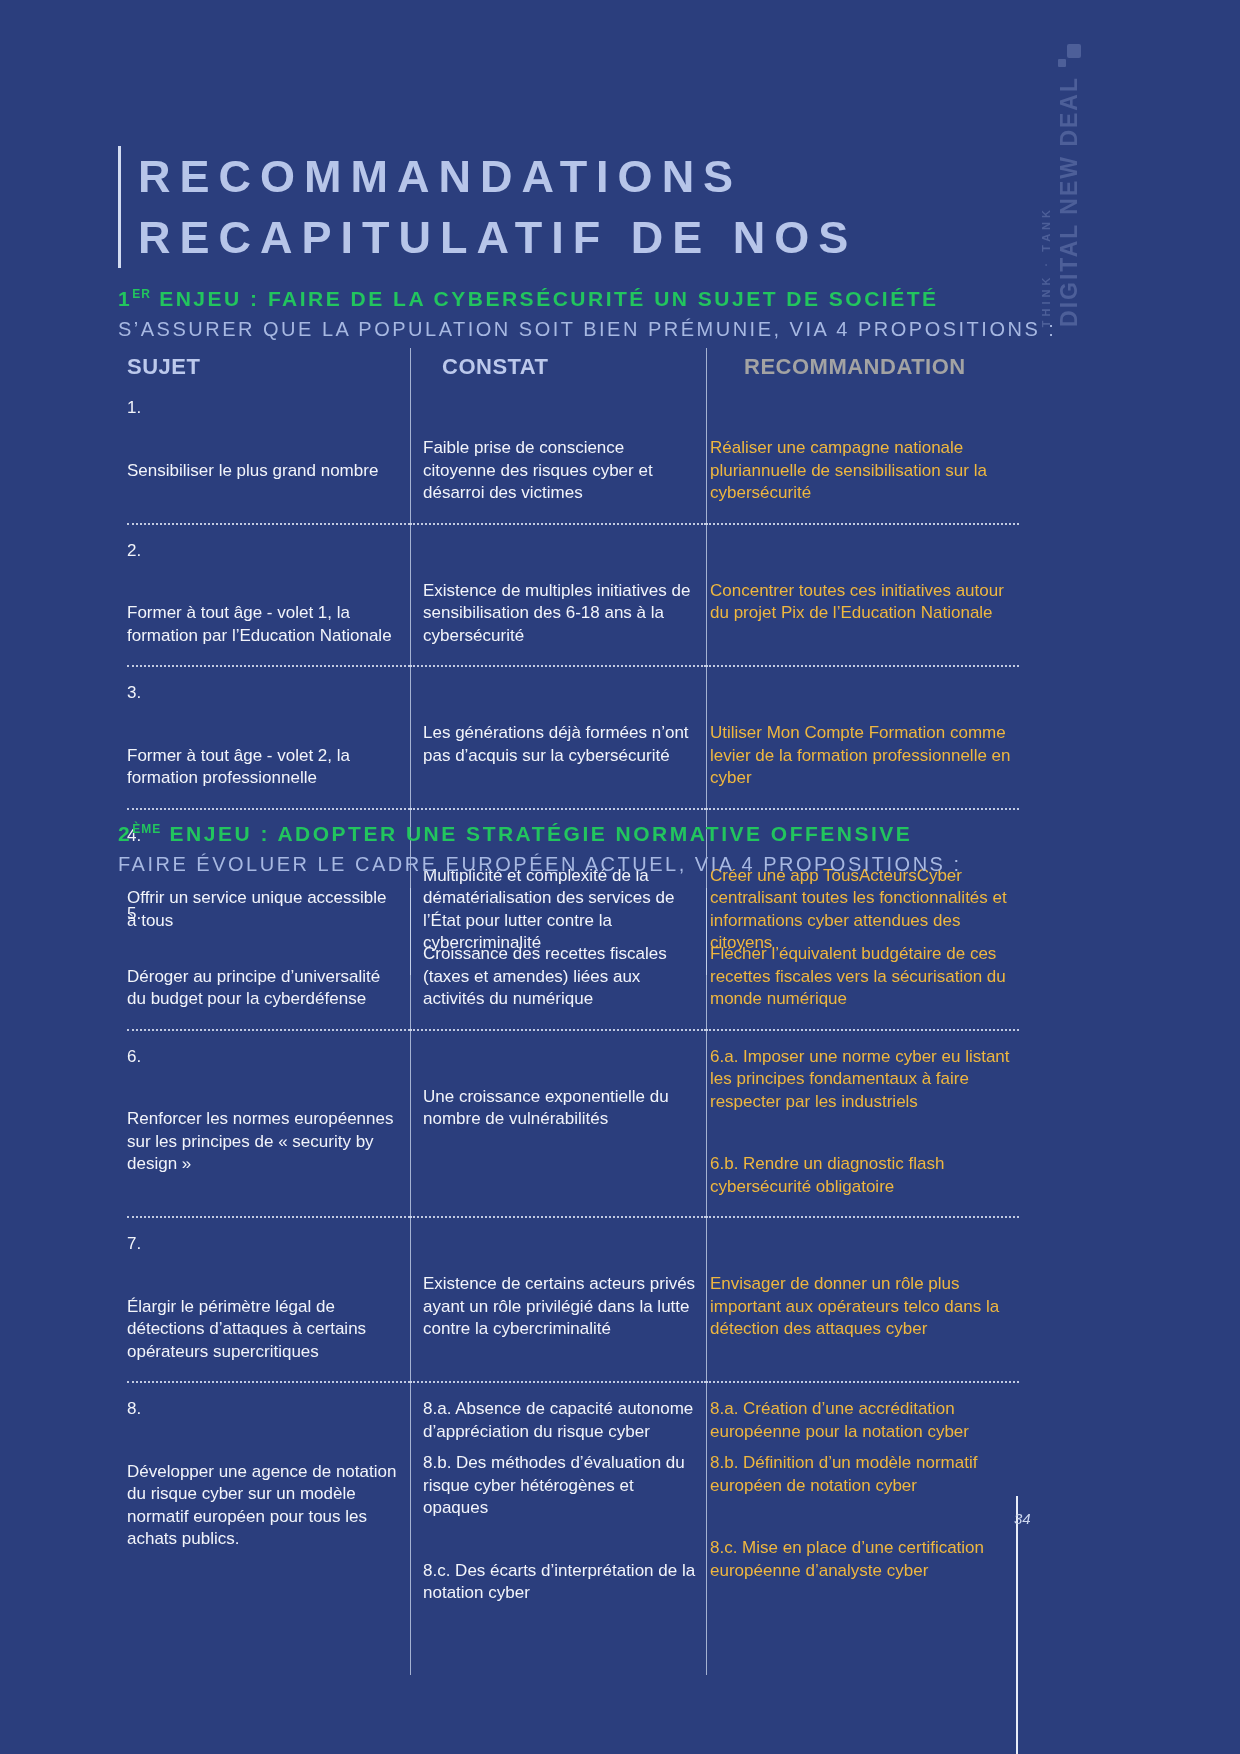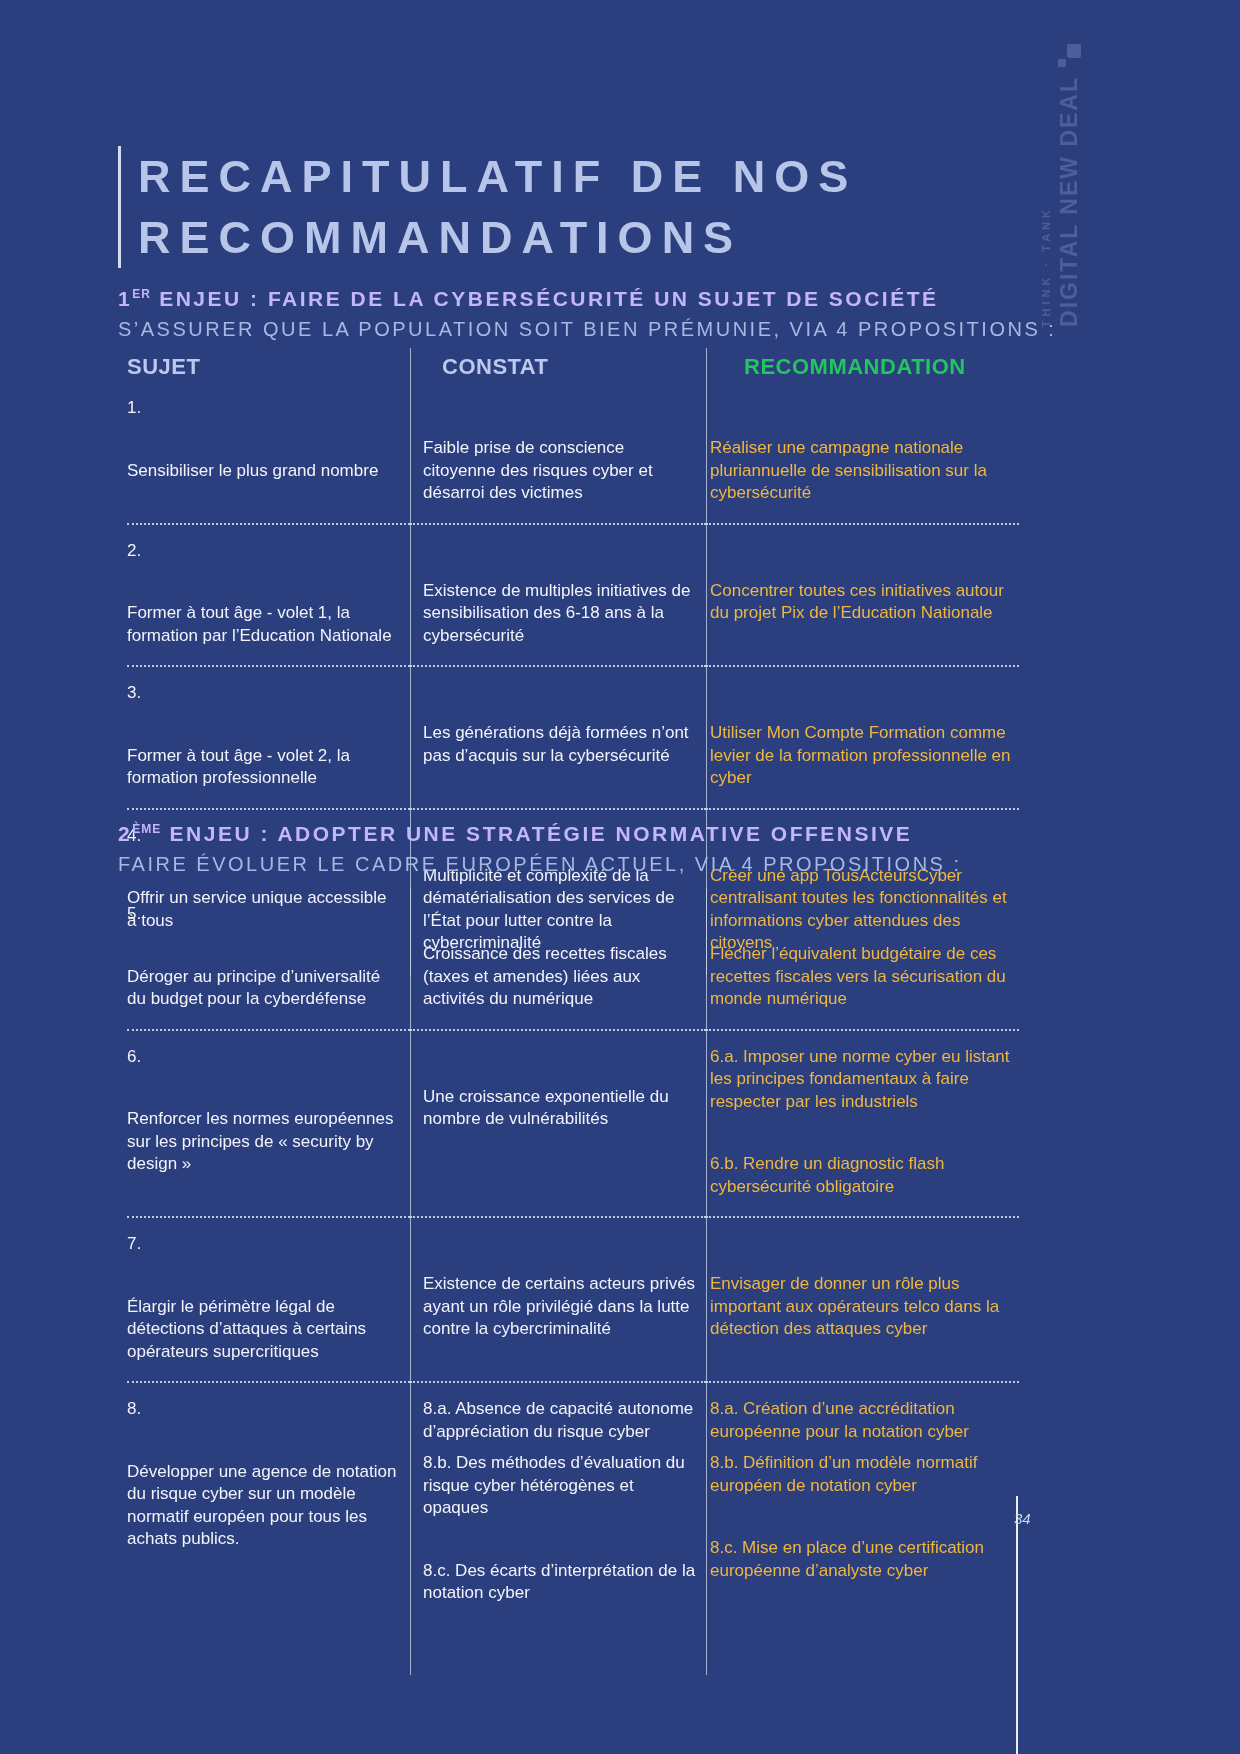--- a/index.html
+++ b/index.html
@@ -29,21 +29,21 @@
   .title-line {
     font-size:45px; font-weight:bold; letter-spacing:9px;
     color:#b7c5e9; line-height:61px; white-space:nowrap;
   }
 
   
   .section-head { position:absolute; left:118px; width:960px; }
   .section-head.s1 { top:281px; }
   .section-head.s2 { top:816px; }
   .enjeu {
-    margin:0; font-size:21px; font-weight:bold; color:#c4b5fd;
+    margin:0; font-size:21px; font-weight:bold; color:#22c55e;
     letter-spacing:2.5px; line-height:26px;
   }
   .enjeu sup { font-size:12px; letter-spacing:1px; }
   .enjeu-sub {
     margin:5px 0 0; font-size:20px; font-weight:normal; color:#a7b8e2;
     letter-spacing:2.5px; line-height:24px;
   }
 
   
   .rec-table { position:absolute; left:127px; width:892px; }
@@ -55,21 +55,21 @@
 
   .trow { display:grid; grid-template-columns:283px 296px 313px; }
   .cell { padding:15px 10px 18px 0; border-bottom:2px dotted rgba(232,238,250,.8); }
   .cell.c2 { padding-left:13px; padding-right:8px; }
   .cell.c3 { padding-left:4px; padding-right:0; }
   .trow.last .cell { border-bottom:none; }
 
   .hrow { display:grid; grid-template-columns:283px 296px 313px;gap:19px; }
   .hcell { padding:6px 0 2px; font-size:22px; font-weight:bold; letter-spacing:.5px; color:#bcc9ec; }
   .hcell.c2 { padding-left:13px; }
-  .hcell.c3 { color:#22c55e; }
+  .hcell.c3 { color:#a3a3a3; }
 
   .cell p { margin:0 0 9px; font-size:17px; line-height:22.5px; color:#f2f4fa; }
   .cell p:last-child { margin-bottom:0;margin-top:40px; }
   .cell p.num { margin-bottom:3px; }
   .cell.c3 p { color:#efb73f; }
 
   
   .page-num { position:absolute; top:1510px; left:986px; font-size:15px; font-style:italic; color:#cdd7ee;margin-left:28px; }
   .footer-rule { position:absolute; left:1016px; top:1496px; bottom:0; width:2px; background:#e8edf8; }
 </style>
@@ -83,22 +83,22 @@
       <div class="sq-big"></div>
       <div class="sq-small"></div>
     </div>
     <div class="brand-text-wrap">
       <span class="brand-tt">THINK · TANK</span>
       <span class="brand-name">DIGITAL NEW DEAL</span>
     </div>
   </div>
 
   <div class="title-block">
+    <div class="title-line">RECOMMANDATIONS</div>
     <div class="title-line">RECAPITULATIF DE NOS</div>
-    <div class="title-line">RECOMMANDATIONS</div>
   </div>
 
   <div class="section-head s1">
     <h2 class="enjeu"><span>1</span><sup>ER</sup><span> ENJEU : FAIRE DE LA CYBERSÉCURITÉ UN SUJET DE SOCIÉTÉ</span></h2>
     <p class="enjeu-sub">S’ASSURER QUE LA POPULATION SOIT BIEN PRÉMUNIE, VIA 4 PROPOSITIONS :</p>
   </div>
 
   <div class="rec-table t1">
       <div class="hrow">
         <div class="hcell c1">SUJET</div>

